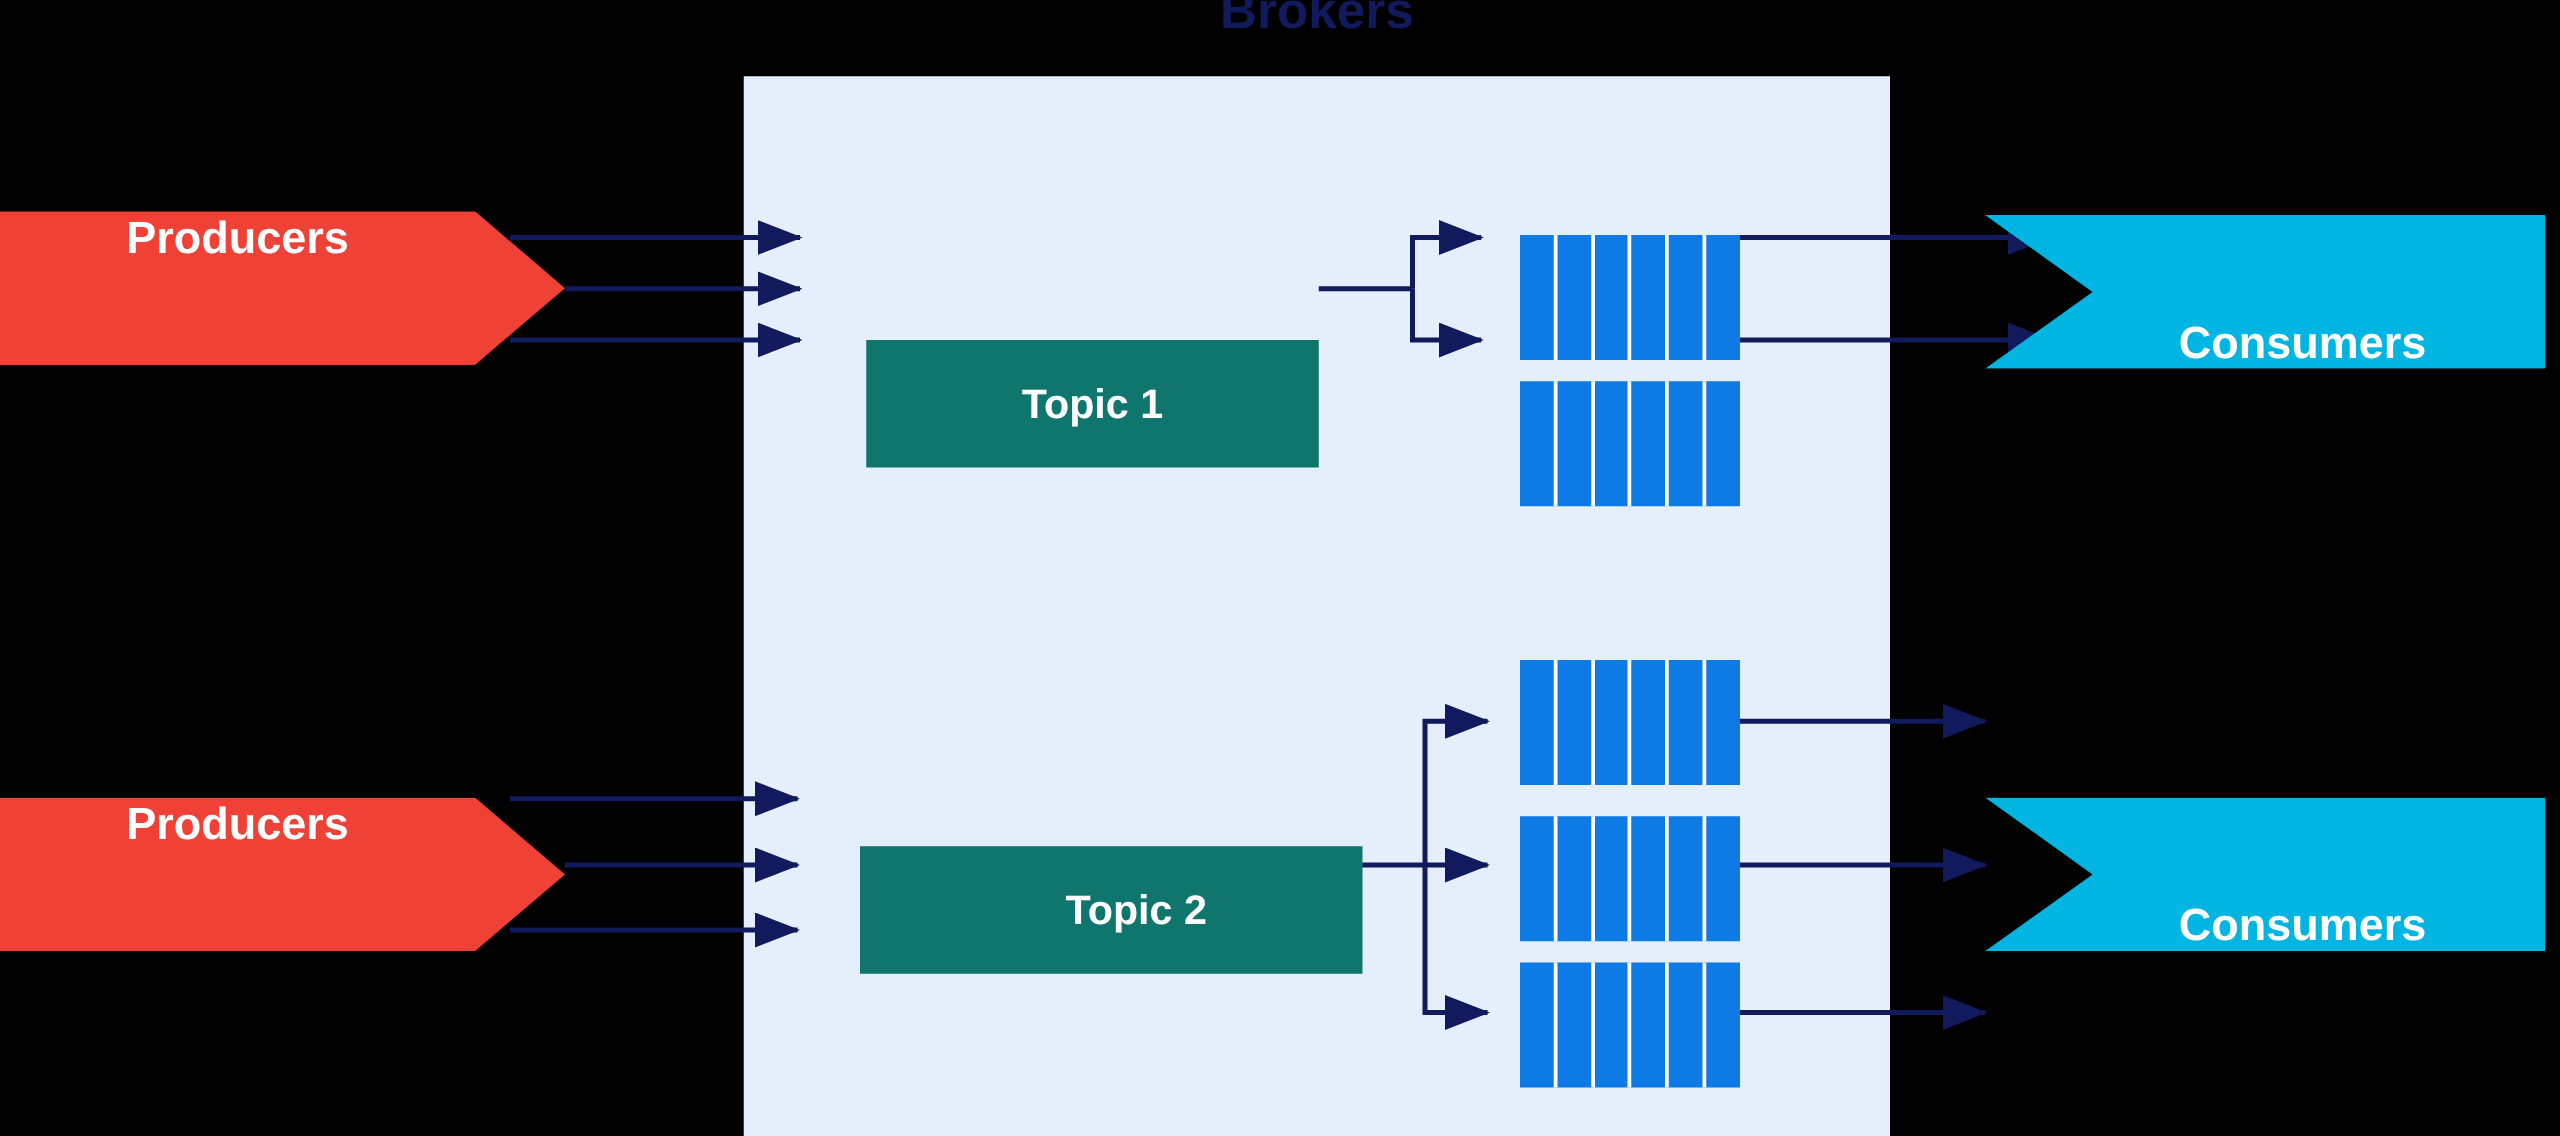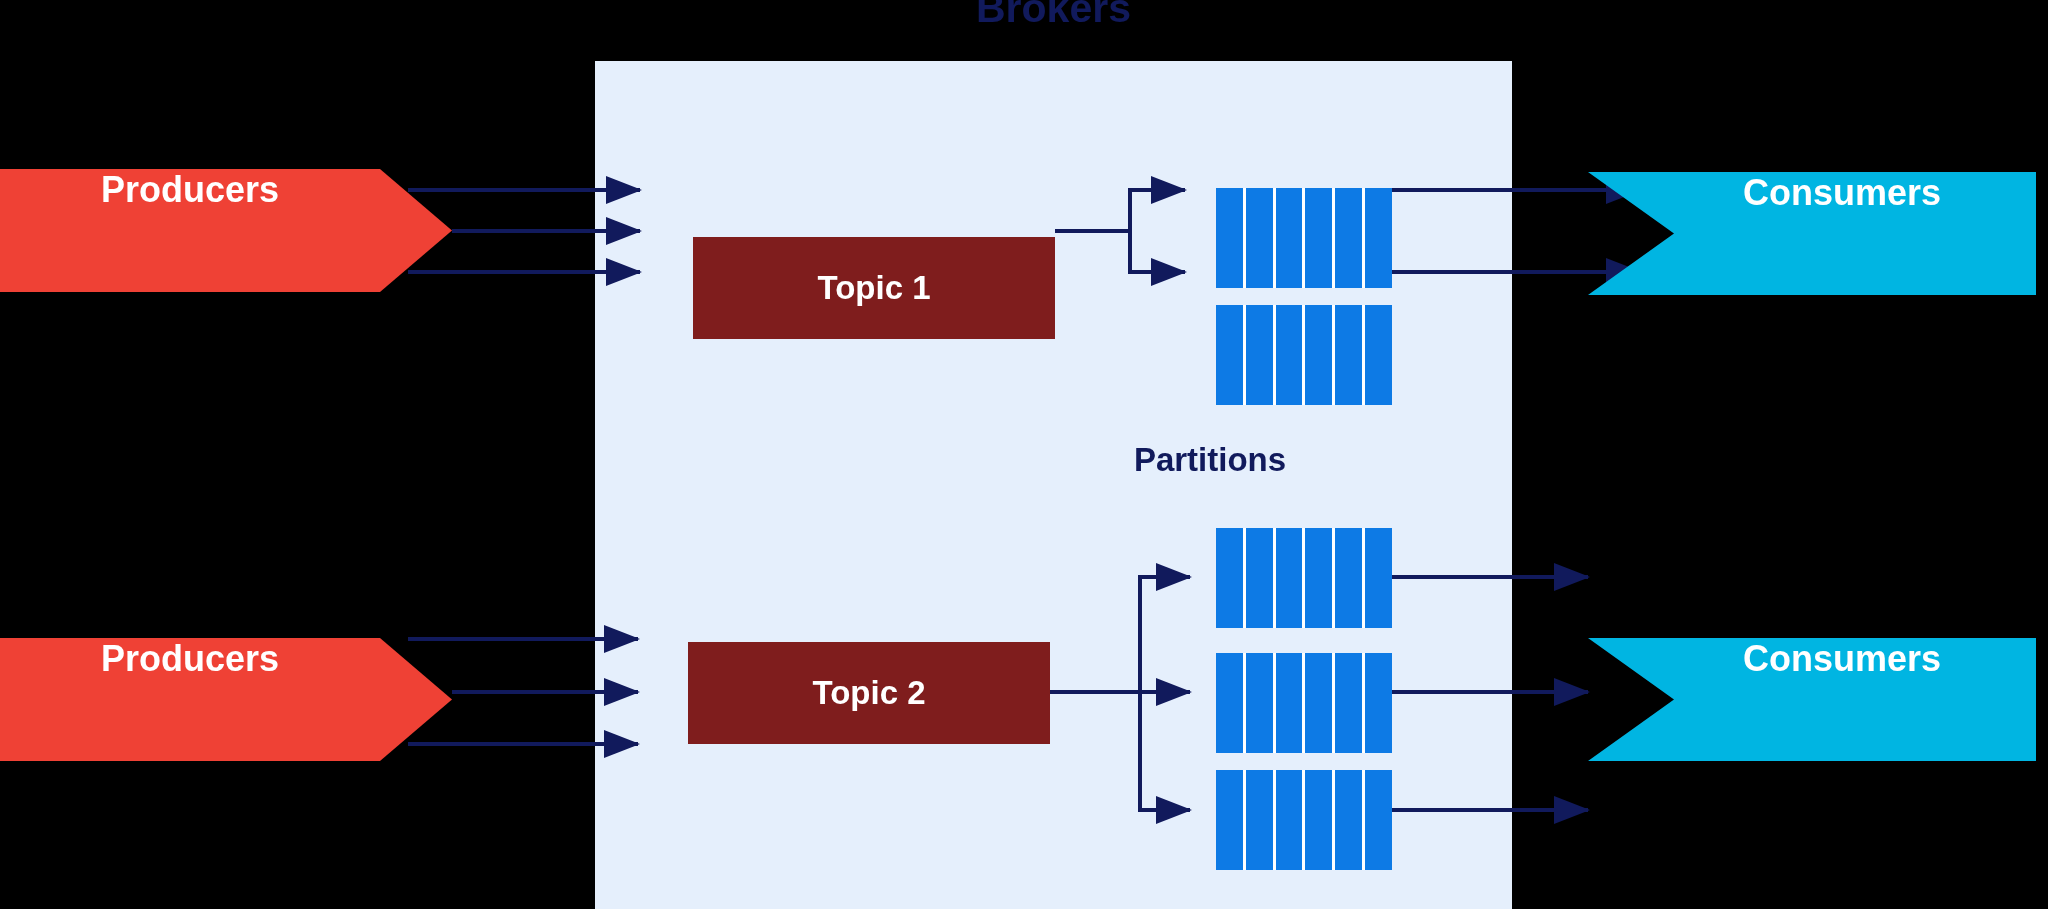--- a/index.html
+++ b/index.html
@@ -74,48 +74,49 @@
   #producer-top { top: 169px; }
   #producer-bottom { top: 638px; }
   
   .consumer {
     position: absolute;
     width: 448px;
     height: 123px;
     background: #00b5e2;
     clip-path: polygon(0 0, 100% 0, 100% 100%, 0 100%, 86px 50%);
     display: flex;
-    align-items: flex-start;
+    align-items: flex-end;
     justify-content: center;
   }
   .consumer .clabel {
     color: #ffffff;
     font-size: 36px;
     font-weight: bold;
     padding-left: 60px;
     white-space: nowrap;
   }
   #consumer-top  { left: 1588px; top: 172px; }
   #consumer-bottom { left: 1588px; top: 638px; }
   
   .topic {
     position: absolute;
-    background: #7f1d1d;
+    background: #0f766e;
     display: flex;
     align-items: center;
     justify-content: center;
+    margin-top: 35px;
   }
   .topic .tlabel {
     color: #ffffff;
     font-size: 33px;
     font-weight: bold;
     white-space: nowrap;
   }
   #topic-1 { left: 693px; top: 237px; width: 362px; height: 102px; }
-  #topic-2 { left: 688px; top: 642px; width: 362px; height: 102px; }
+  #topic-2 { left: 688px; top: 642px; width: 362px; height: 102px; padding-left: 40px; }
   
   .partition {
     position: absolute;
     width: 176px;
     height: 100px;
     background: #0d7ae5;
     display: flex;
   }
   .partition .cell {
     flex: 1 1 0;
@@ -234,15 +235,14 @@
   </div>
 
   <div class="consumer" id="consumer-top">
     <span class="clabel">Consumers</span>
   </div>
   <div class="consumer" id="consumer-bottom">
     <span class="clabel">Consumers</span>
   </div>
 
   <div id="broker-title">Brokers</div>
-  <div id="partitions-label">Partitions</div>
 
 </div>
 
 </body></html>

